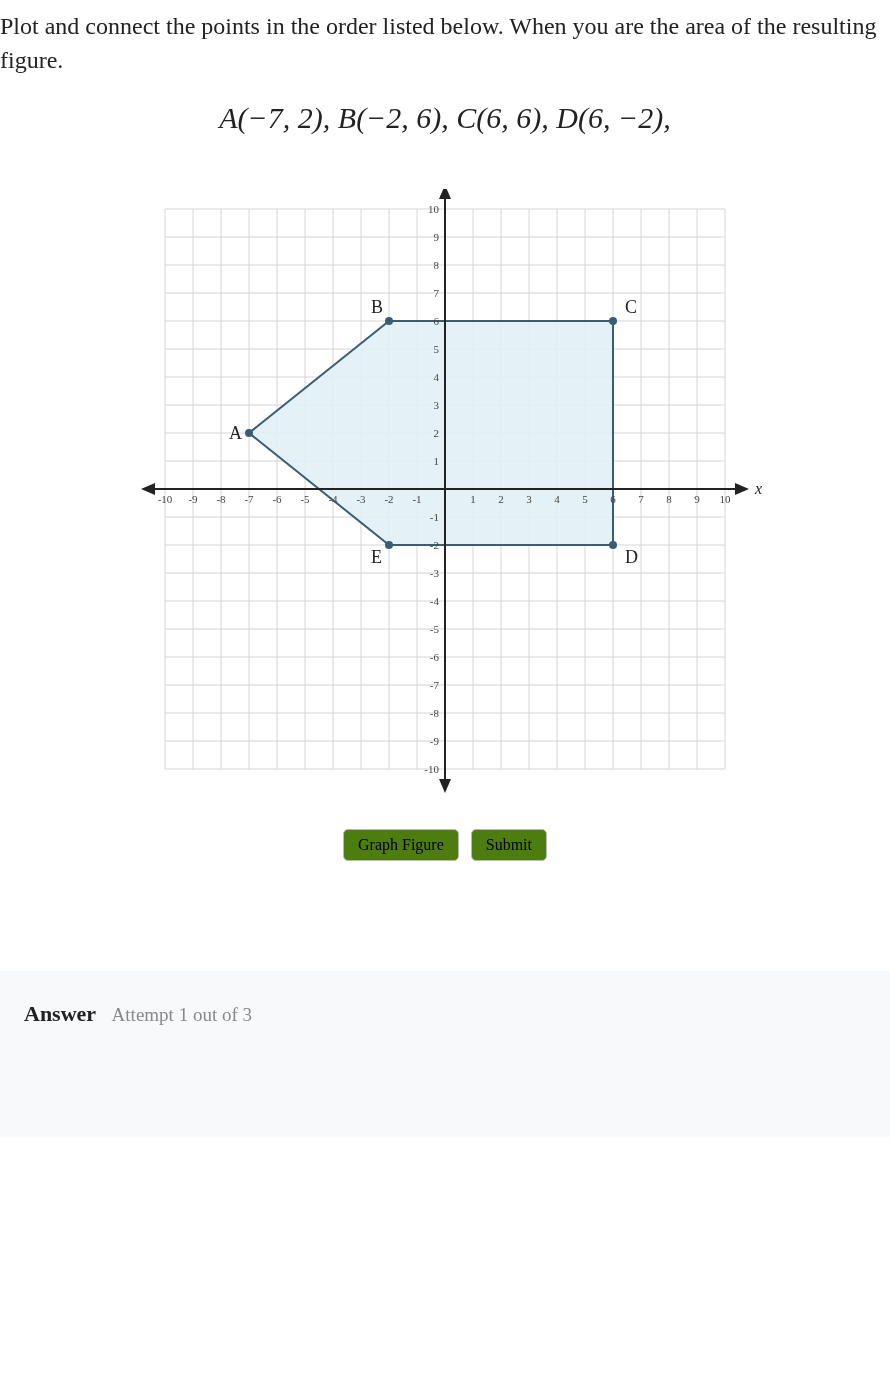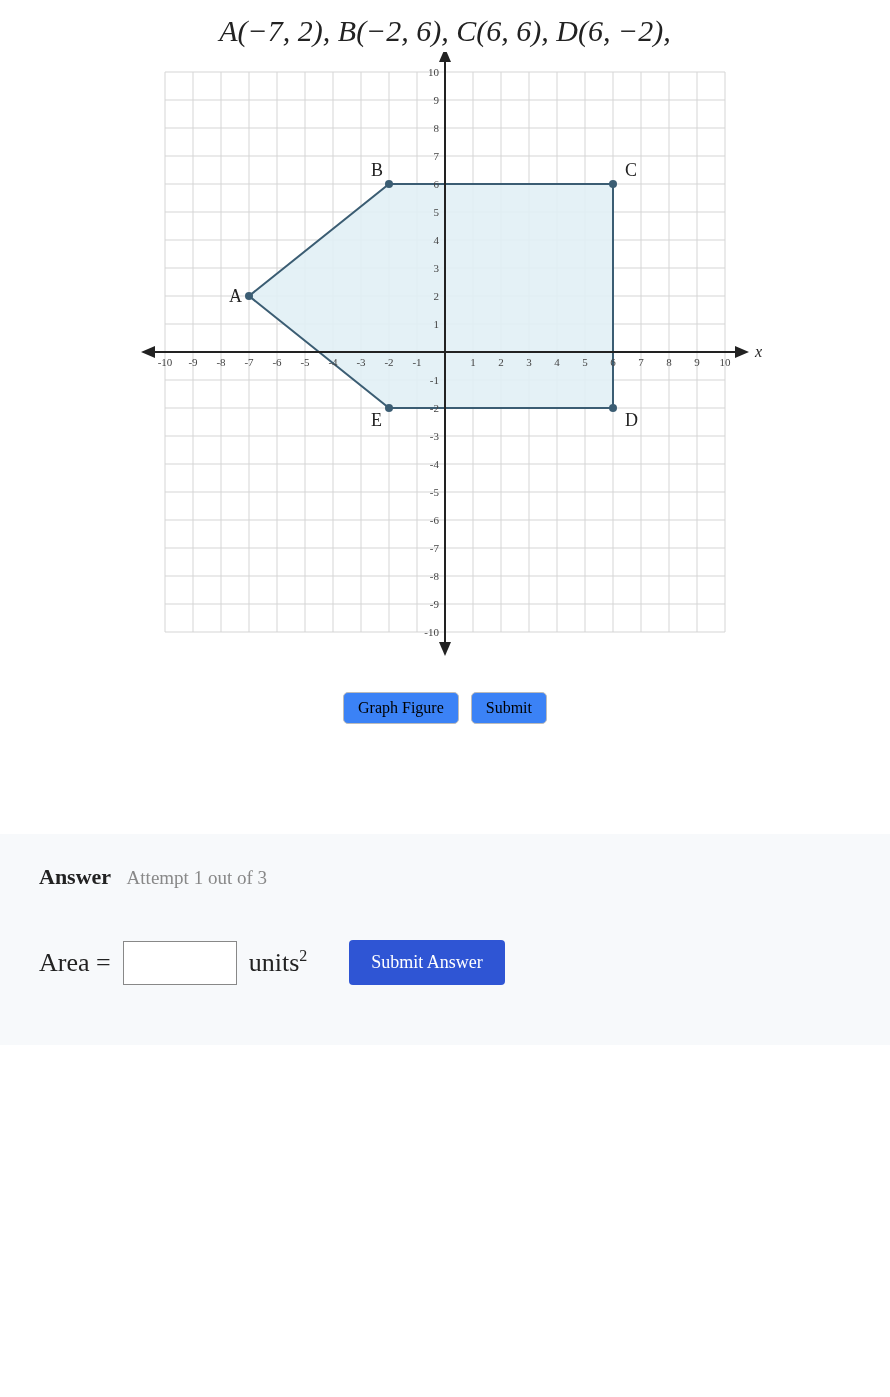--- a/index.html
+++ b/index.html
@@ -16,20 +16,21 @@
   .instructions {
     font-size: 24px;
     line-height: 1.4;
     margin: 0 0 20px 0;
   }
   .coords-block {
     text-align: center;
     font-family: 'Times New Roman', Times, serif;
     font-size: 30px;
     line-height: 1.4;
+    margin-bottom: 50px;
     font-style: italic;
   }
   .graph-wrap {
     text-align: center;
     margin-bottom: 30px;
   }
   .graph-svg {
     display: block;
     margin: 0 auto;
   }
@@ -71,26 +72,26 @@
     margin-top: 20px;
   }
   .btn {
     display: inline-block;
     font-family: Georgia, serif;
     font-size: 16px;
     padding: 6px 14px;
     margin: 0 4px;
     border: 1px solid #bbb;
     border-radius: 5px;
-    background: #3b82f6;
+    background: #4d7c0f;
     cursor: pointer;
   }
   .answer-section {
     background: #f7f9fb;
-    padding: 30px 30px 60px 39px;
+    padding: 30px 30px 60px 24px;
     margin-top: 40px;
   }
   .answer-header {
     font-size: 22px;
     margin-bottom: 50px;
   }
   .answer-header strong {
     font-weight: bold;
   }
   .attempt {
@@ -130,20 +131,21 @@
     font-size: 18px;
     padding: 12px 22px;
     cursor: pointer;
     margin-left: 30px;
   }
 </style>
 </head>
 <body>
 
 <div class="content">
+  <p class="instructions">Plot and connect the points in the order listed below. When you are the area of the resulting figure.</p>
 
   <div class="coords-block">
     <div>A(−7, 2), B(−2, 6), C(6, 6), D(6, −2),</div>
   </div>
 
   <div class="graph-wrap">
     <svg class="graph-svg" width="640" height="620" viewBox="0 0 640 620" id="grid-svg">
         <line x1="40" y1="580" x2="40" y2="20" class="grid-line"></line>
         <line x1="68" y1="580" x2="68" y2="20" class="grid-line"></line>
         <line x1="96" y1="580" x2="96" y2="20" class="grid-line"></line>
@@ -251,19 +253,13 @@
       <button class="btn">Submit</button>
     </div>
   </div>
 </div>
 
 <div class="answer-section">
   <div class="answer-header">
     <strong>Answer</strong>
     <span class="attempt">Attempt 1 out of 3</span>
   </div>
-  <div class="answer-row">
-    <span class="area-label">Area =</span>
-    <input type="text" class="area-input" style="">
-    <span class="units-label"><span>units</span><sup>2</sup></span>
-    <button class="submit-btn">Submit Answer</button>
-  </div>
 </div>
 
 </body></html>

